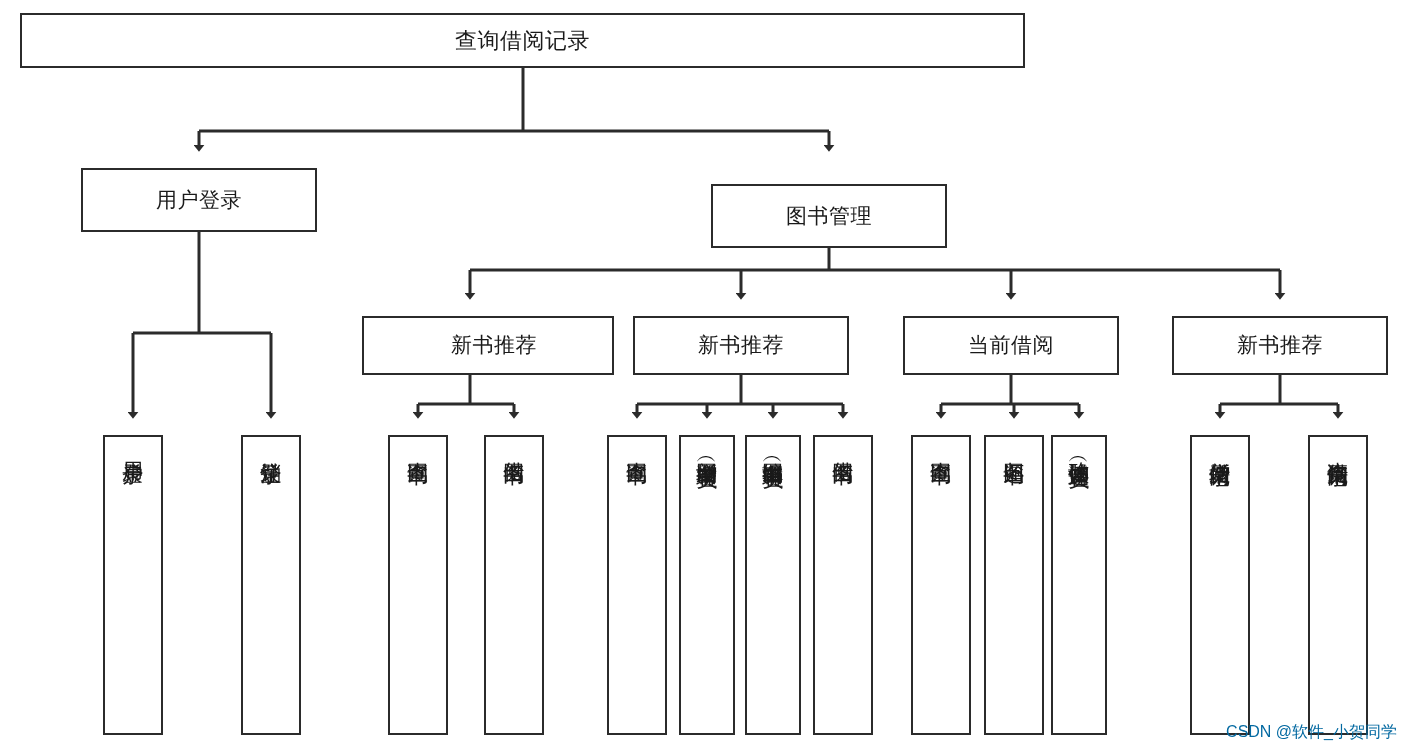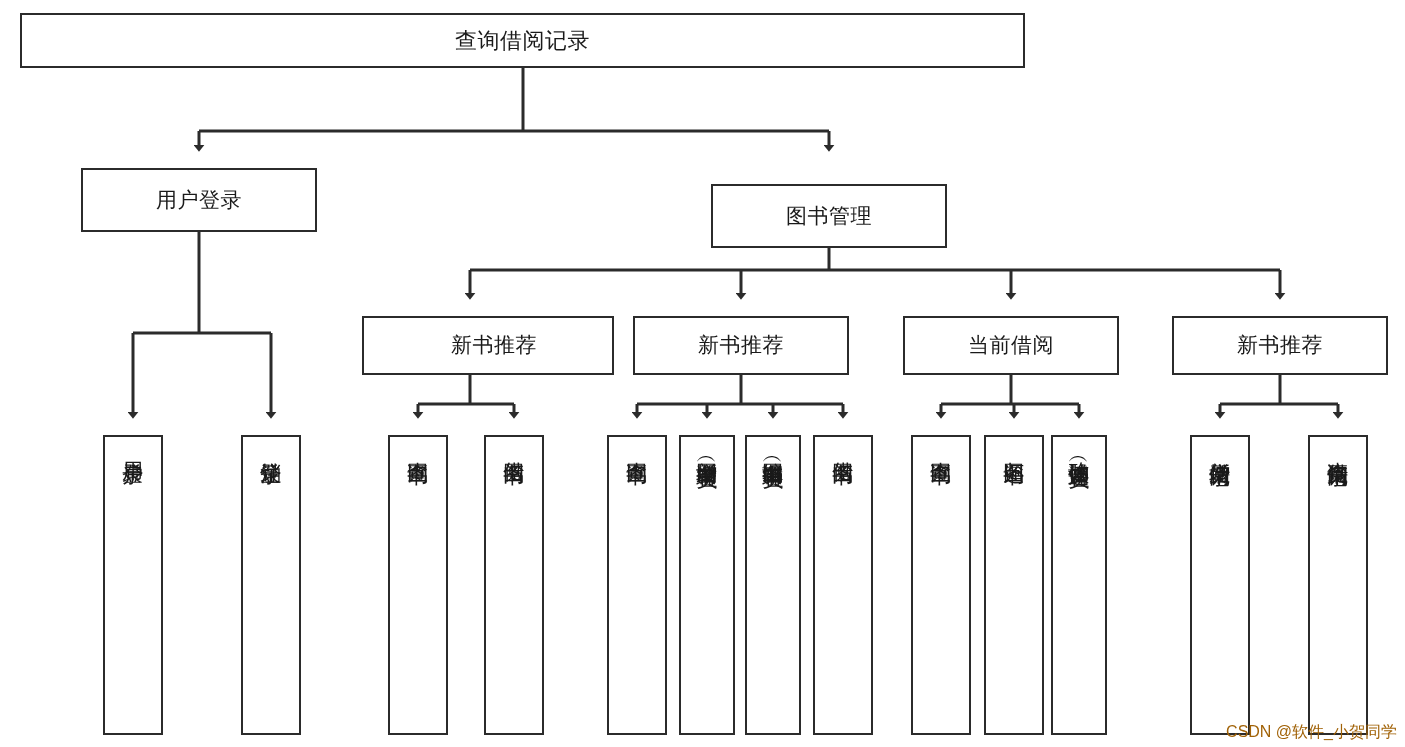--- a/index.html
+++ b/index.html
@@ -56,21 +56,21 @@
     line-height: 1.12;
     letter-spacing: 1px;
     white-space: normal;
     max-height: 286px;
   }
   #watermark {
     position: absolute;
     right: 8px;
     bottom: 4px;
     font-size: 16px;
-    color: #a16207;
+    color: #0369a1;
     z-index: 5;
     white-space: nowrap;
     pointer-events: none;
   }
 </style>
 </head>
 <body>
 
 <div id="diagram-root">
 

